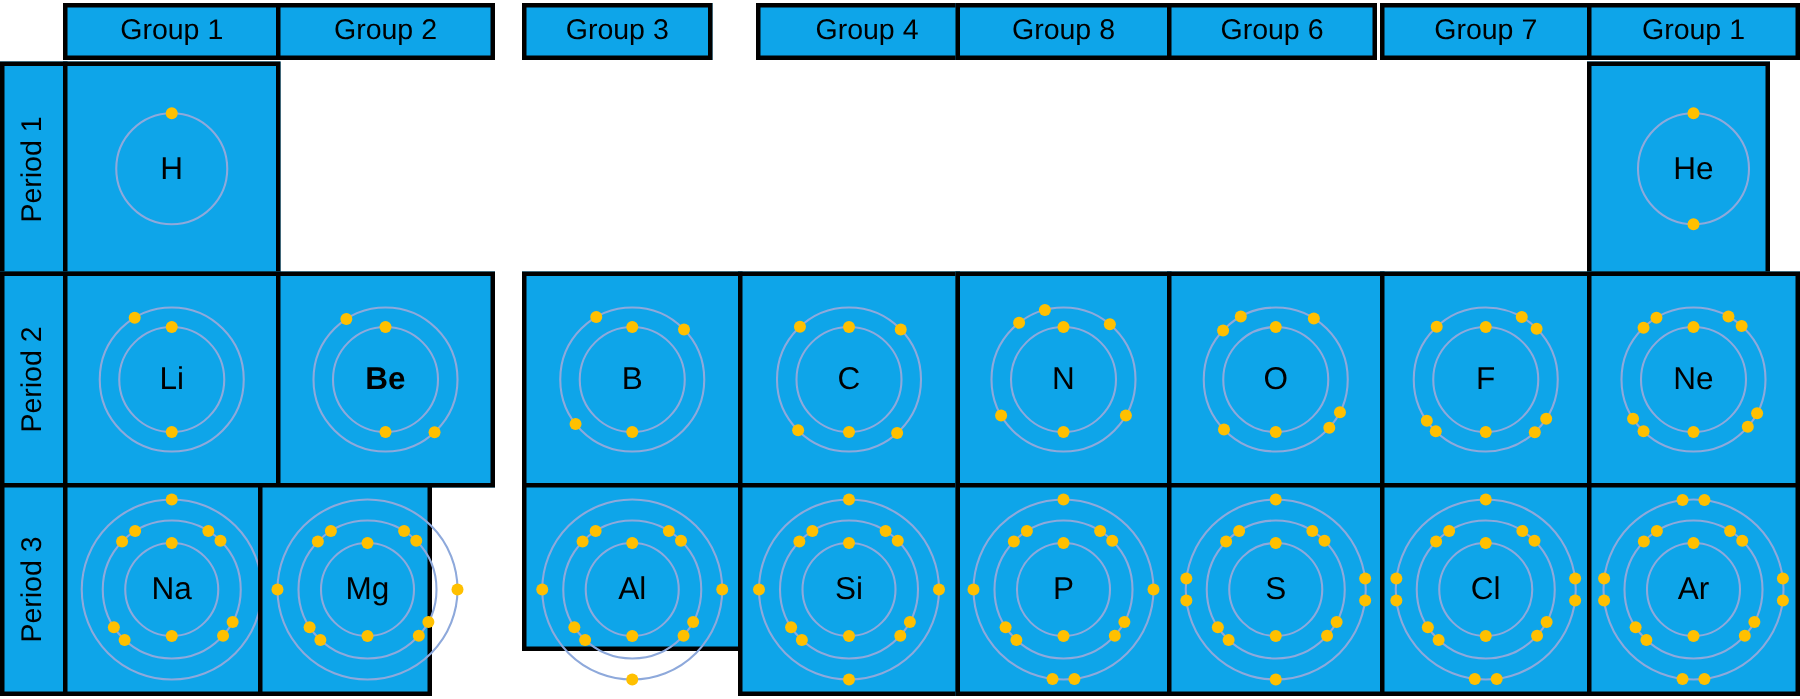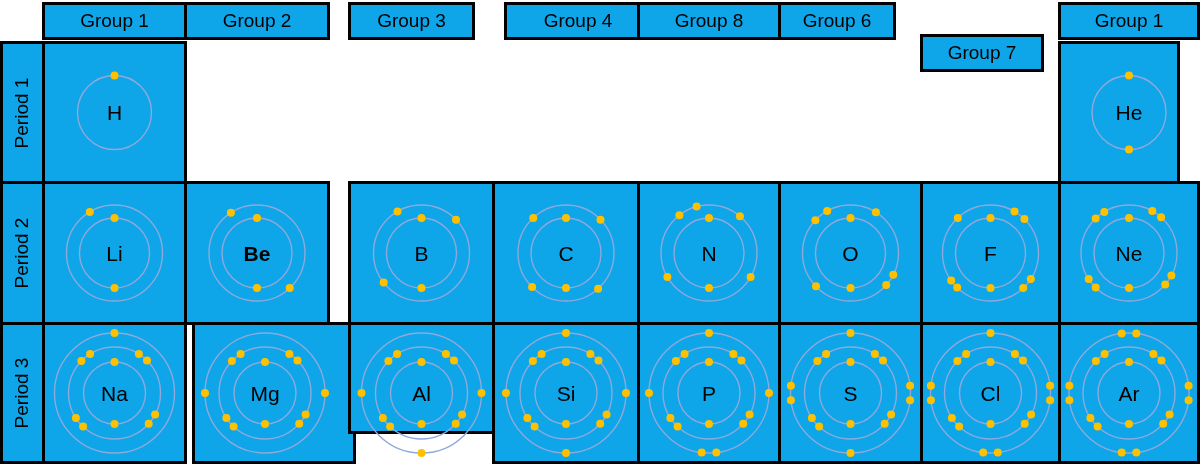--- a/index.html
+++ b/index.html
@@ -46,22 +46,22 @@
 </head>
 <body>
 
 <div class="stage">
   <div id="group-headers">
       <div class="hbox" style="left: 42px; top: 2px; width: 145px; height: 38px;">Group 1</div>
       <div class="hbox" style="left: 184px; top: 2px; width: 146px; height: 38px;">Group 2</div>
       <div class="hbox" style="left: 348px; top: 2px; width: 127px; height: 38px;">Group 3</div>
       <div class="hbox" style="left: 492px; top: 2px; width: 148px; height: 38px; margin-left: 12px;">Group 4</div>
       <div class="hbox" style="left: 637px; top: 2px; width: 144px; height: 38px;">Group 8</div>
-      <div class="hbox" style="left: 778px; top: 2px; width: 118px; height: 38px;">Group 6</div>
-      <div class="hbox" style="left: 920px; top: 2px; width: 124px; height: 38px; margin-top: 32px;">Group 7</div>
+      <div class="hbox" style="left: 778px; top: 2px; width: 140px; height: 38px;">Group 6</div>
+      <div class="hbox" style="left: 920px; top: 2px; width: 141px; height: 38px;">Group 7</div>
       <div class="hbox" style="left: 1058px; top: 2px; width: 142px; height: 38px;">Group 1</div>
     </div>
   <div id="period-labels">
       <div class="pcell" style="left: 0px; top: 41px; width: 45px; height: 143px;">
         <span class="plabel">Period 1</span>
       </div>
       <div class="pcell" style="left: 0px; top: 181px; width: 45px; height: 144px;">
         <span class="plabel">Period 2</span>
       </div>
       <div class="pcell" style="left: 0px; top: 322px; width: 45px; height: 142px;">
@@ -204,21 +204,21 @@
           <circle cx="36.4" cy="36.0" r="4" fill="#FFC000"></circle>
           <circle cx="30.9" cy="93.1" r="4" fill="#FFC000"></circle>
           <circle cx="38.1" cy="101.6" r="4" fill="#FFC000"></circle>
           <circle cx="103.7" cy="98.8" r="4" fill="#FFC000"></circle>
           <circle cx="110.1" cy="89.6" r="4" fill="#FFC000"></circle>
           <circle cx="69.5" cy="68" r="60" fill="none" stroke="#8EA9DB" stroke-width="1.4"></circle>
           <circle cx="69.5" cy="8.0" r="4" fill="#FFC000"></circle>
           <text x="69.5" y="68" text-anchor="middle" dominant-baseline="central">Na</text>
         </svg>
       </div>
-      <div class="ecell" style="left: 192px; top: 322px; width: 164px; height: 142px;">
+      <div class="ecell" style="left: 172px; top: 322px; width: 116px; height: 142px;">
         <svg width="140" height="136" viewBox="0 0 140 136">
           <circle cx="70" cy="68" r="31" fill="none" stroke="#8EA9DB" stroke-width="1.4"></circle>
           <circle cx="70.0" cy="37.0" r="4" fill="#FFC000"></circle>
           <circle cx="70.0" cy="99.0" r="4" fill="#FFC000"></circle>
           <circle cx="70" cy="68" r="46" fill="none" stroke="#8EA9DB" stroke-width="1.4"></circle>
           <circle cx="102.5" cy="35.5" r="4" fill="#FFC000"></circle>
           <circle cx="94.4" cy="29.0" r="4" fill="#FFC000"></circle>
           <circle cx="45.6" cy="29.0" r="4" fill="#FFC000"></circle>
           <circle cx="36.9" cy="36.0" r="4" fill="#FFC000"></circle>
           <circle cx="31.4" cy="93.1" r="4" fill="#FFC000"></circle>

